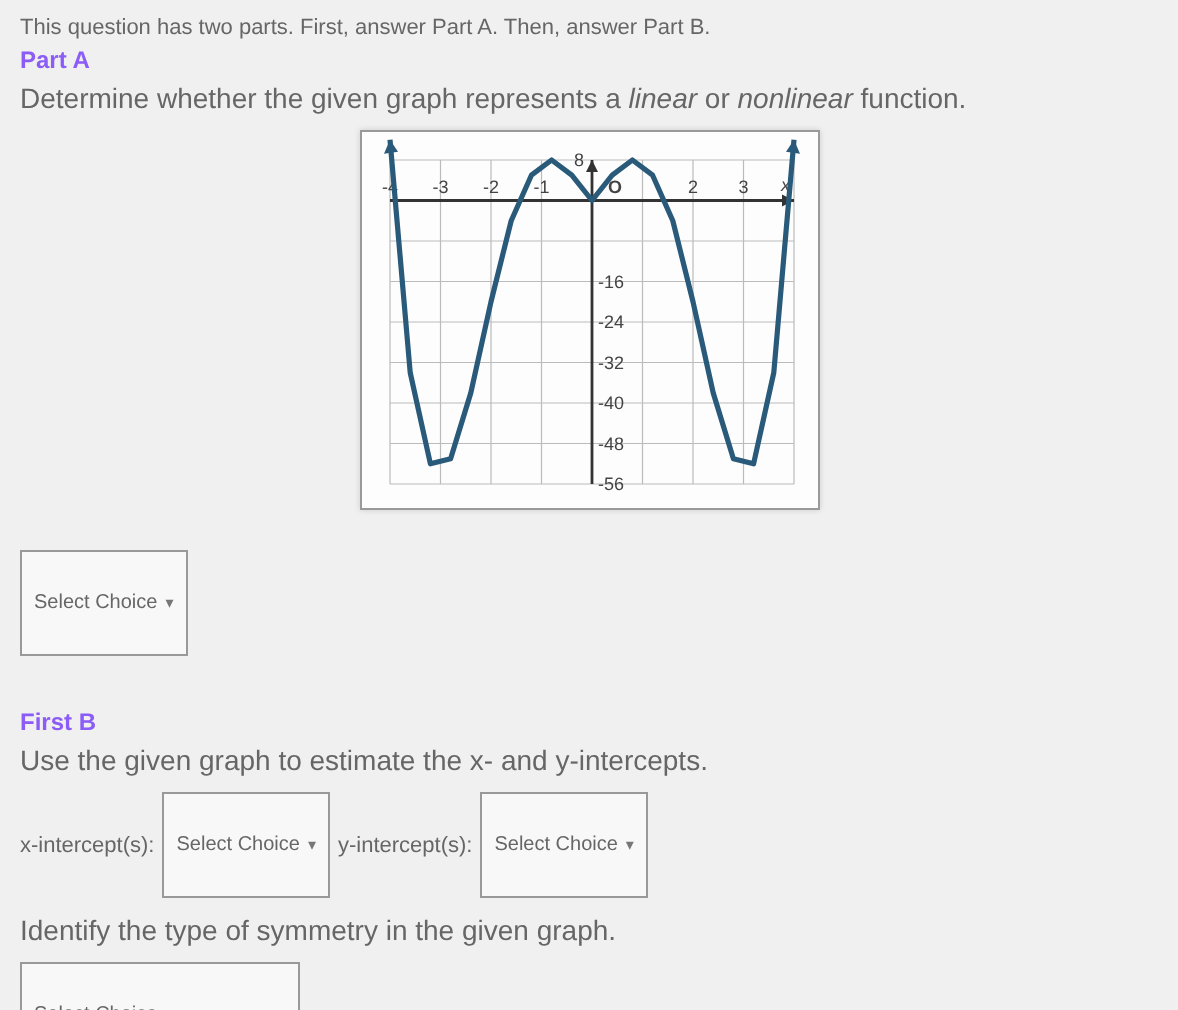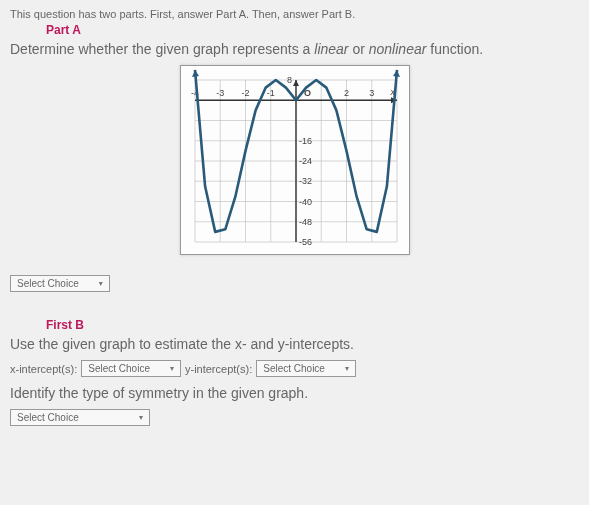--- a/index.html
+++ b/index.html
@@ -7,39 +7,39 @@
       font-family: Arial, sans-serif;
       background: #f0f0f0;
       width: 589px;
       height: 505px;
       padding: 8px 10px;
       color: #555;
       font-size: 11px;
       filter: blur(0.3px);
     }
     .intro { font-size: 11px; color: #666; margin-bottom: 3px; }
-    .part-heading { font-weight: bold; font-size: 12px; color: #be185d; margin-bottom: 4px; margin-left: 36px; }
+    .part-heading { font-weight: bold; font-size: 12px; color: #8b5cf6; margin-bottom: 4px; }
     .instruction { font-size: 14px; color: #666; margin-bottom: 8px; }
     .graph-wrap { display: flex; justify-content: center; margin: 6px 0 20px 0; }
     .graph-box {
       width: 230px; height: 190px;
       background: #fdfdfd;
       border: 1px solid #999;
       position: relative;
       box-shadow: 0 0 3px rgba(0,0,0,0.15);
     }
     .select {
       border: 1px solid #999;
       background: #f8f8f8;
-      padding: 2px 6px;
+      padding: 20px 6px;
       font-size: 10px;
       color: #666;
       display: inline-flex;
       align-items: center;
-      gap: 20px;
+      gap: 4px;
       cursor: pointer;
       justify-content: space-between;
     }
     .chev { font-size: 8px; color: #777; }
     .row { margin-bottom: 8px; display: flex; align-items: center; flex-wrap: wrap; gap: 4px; }
     .label-inline { font-size: 11px; color: #666; }
     .spacer-lg { height: 18px; }
     .italic { font-style: italic; }
   </style>
 </head>

